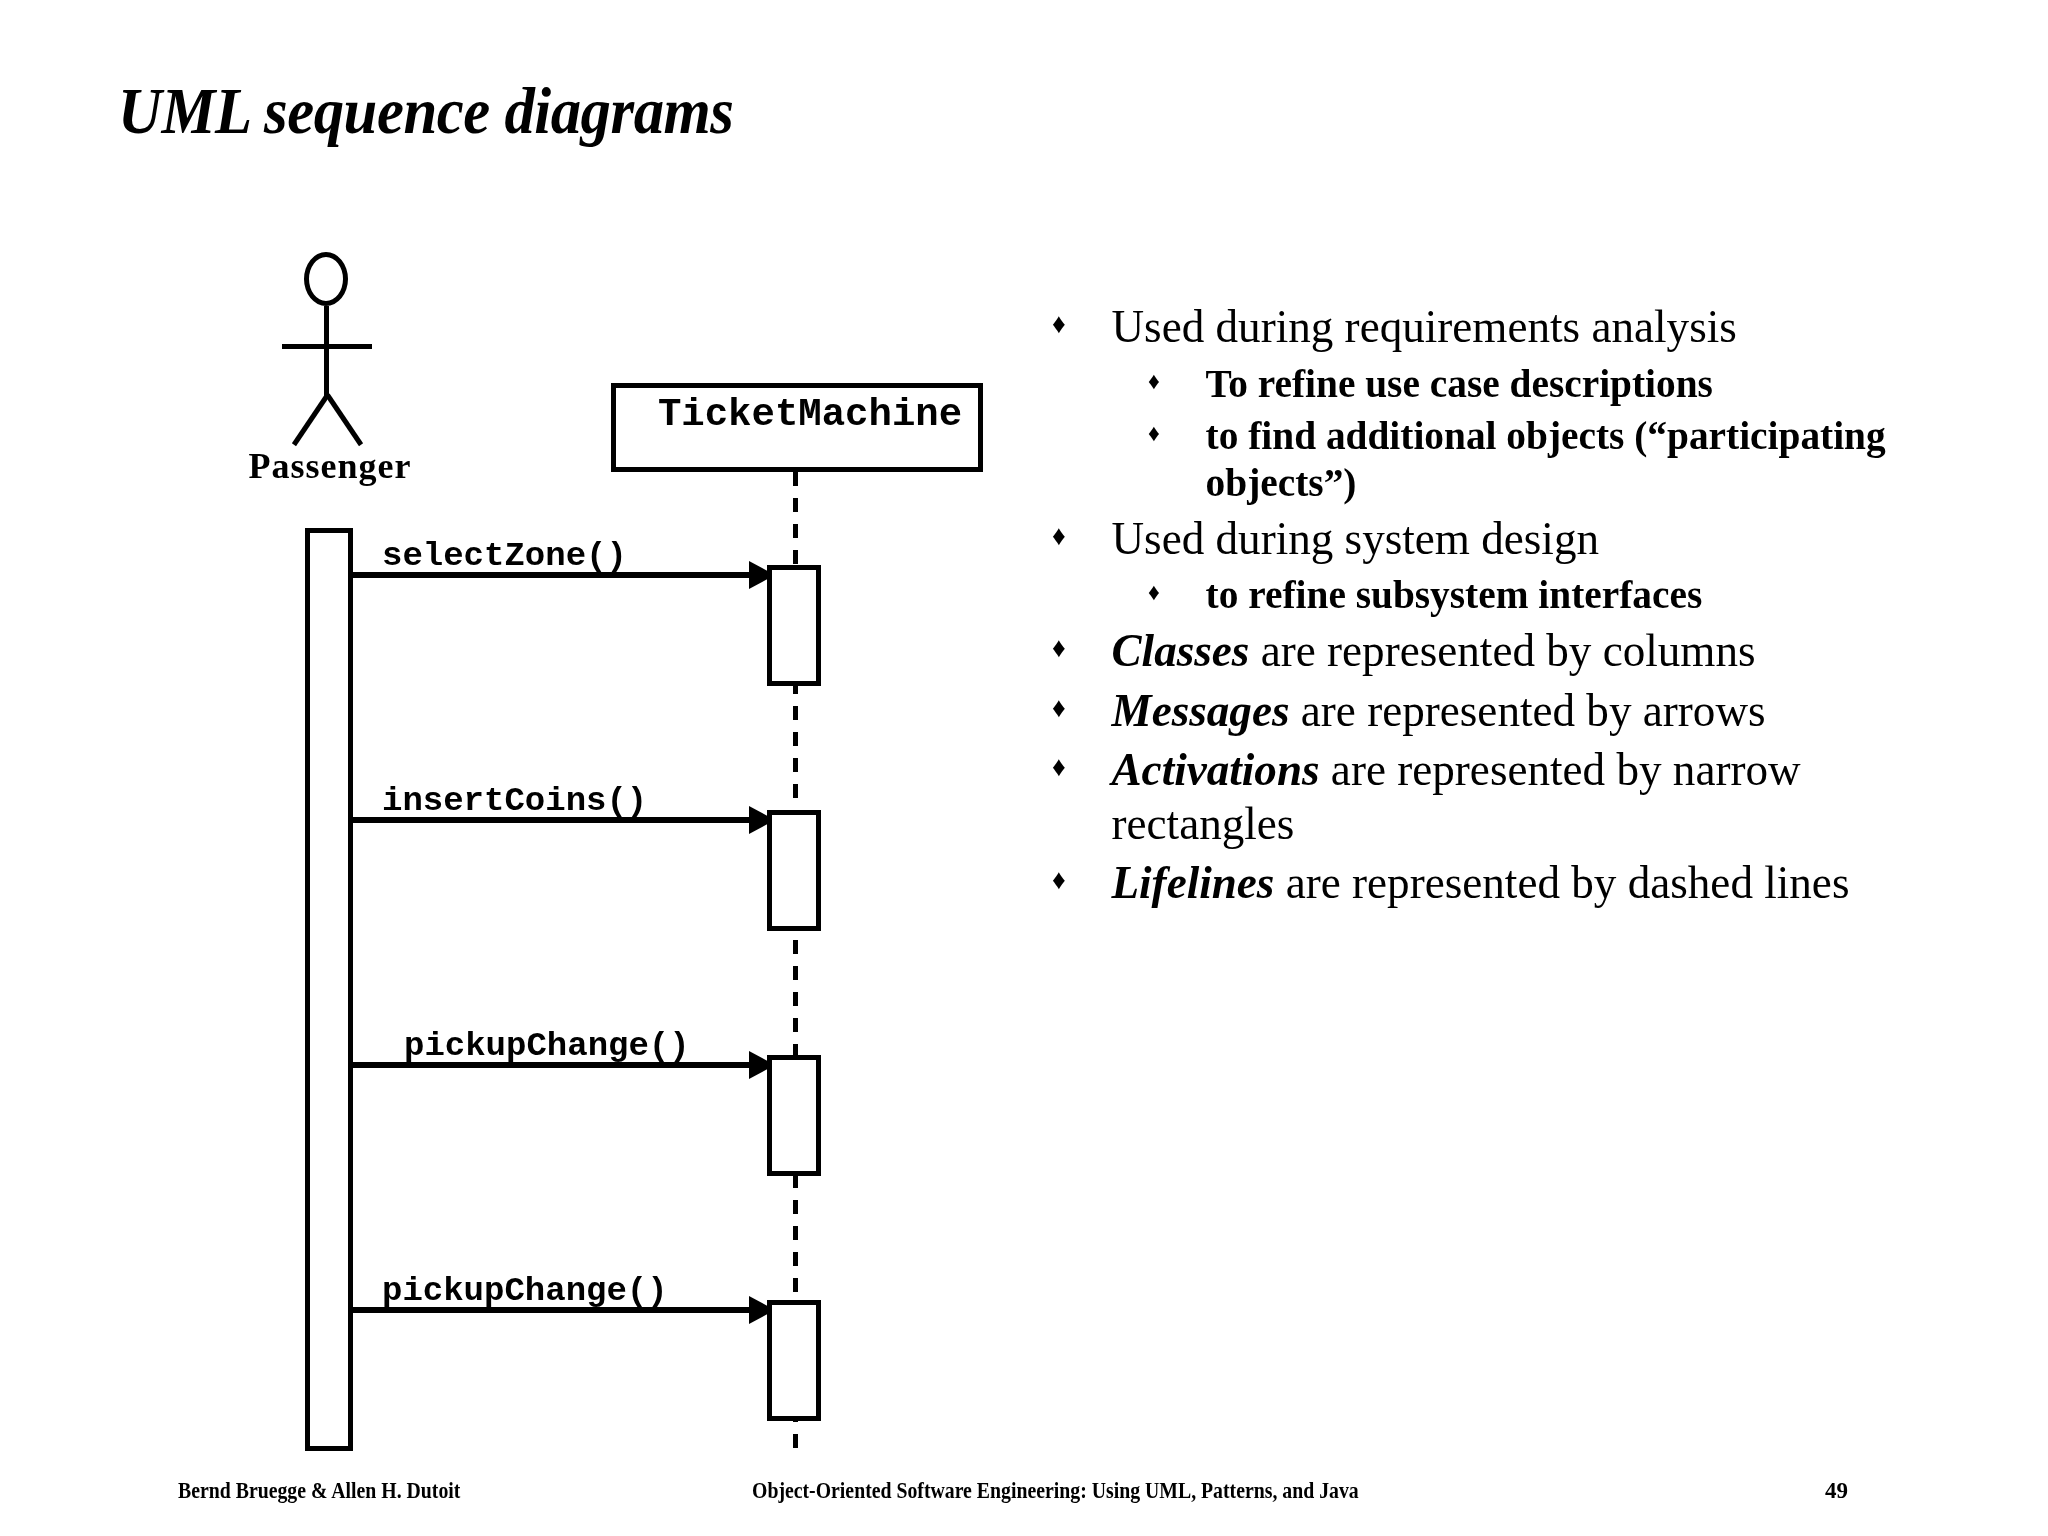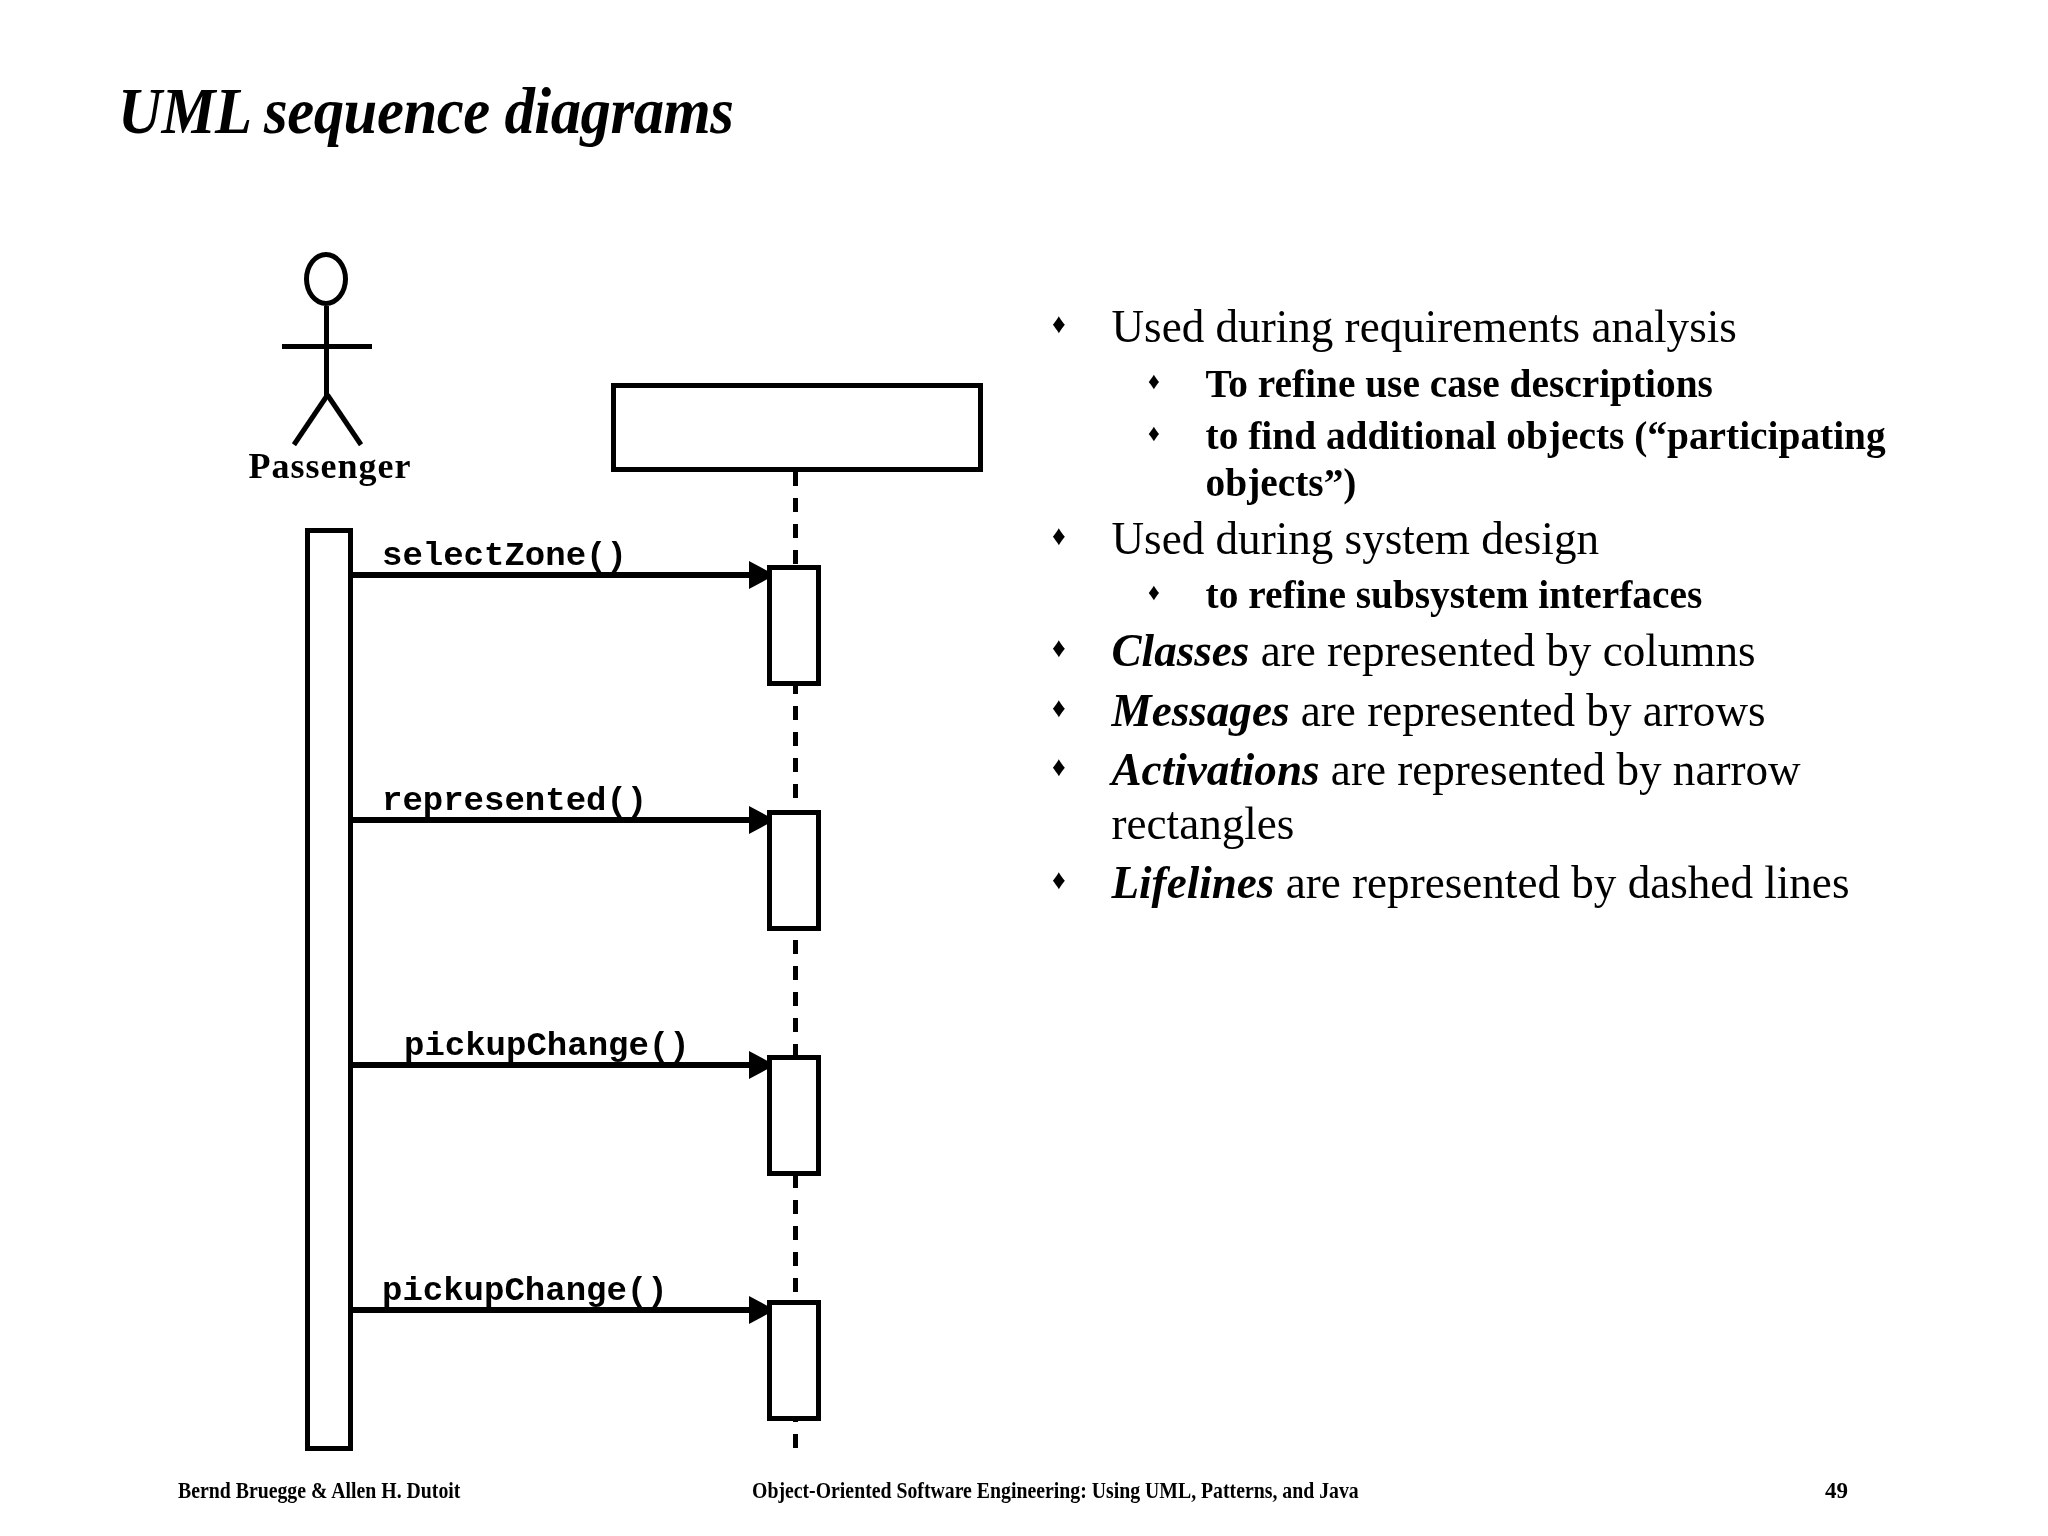--- a/index.html
+++ b/index.html
@@ -298,33 +298,34 @@
     <div class="actor-body"></div>
     <div class="actor-arms"></div>
     <div class="actor-leg left"></div>
     <div class="actor-leg right"></div>
   </div>
   <div class="actor-label">Passenger</div>
 
   <div class="passenger-activation"></div>
 
   <div class="object-box"></div>
+  <div class="object-box-label" style="left:611px; top:393px;">TicketMachine</div>
 
   <div class="lifeline"></div>
 
   <div class="tm-activation" style="top:565px;  height:121px;"></div>
   <div class="tm-activation" style="top:810px;  height:121px;"></div>
   <div class="tm-activation" style="top:1055px; height:121px;"></div>
   <div class="tm-activation" style="top:1300px; height:121px;"></div>
 
   <div class="message" style="top:572px; width:418px;"></div>
   <div class="message-label" style="left:382px; top:537px;">selectZone()</div>
 
   <div class="message" style="top:817px; width:418px;"></div>
-  <div class="message-label" style="left:382px; top:782px;">represented()</div>
+  <div class="message-label" style="left:382px; top:782px;">insertCoins()</div>
 
   <div class="message" style="top:1062px; width:418px;"></div>
   <div class="message-label" style="left:404px; top:1027px;">pickupChange()</div>
 
   <div class="message" style="top:1307px; width:418px;"></div>
   <div class="message-label" style="left:382px; top:1272px;">pickupChange()</div>
 
 </div>
 
 <div class="bullets" id="bullet-list">

